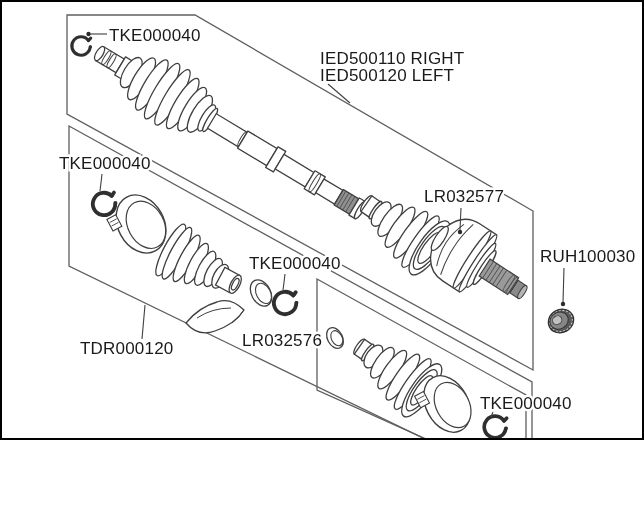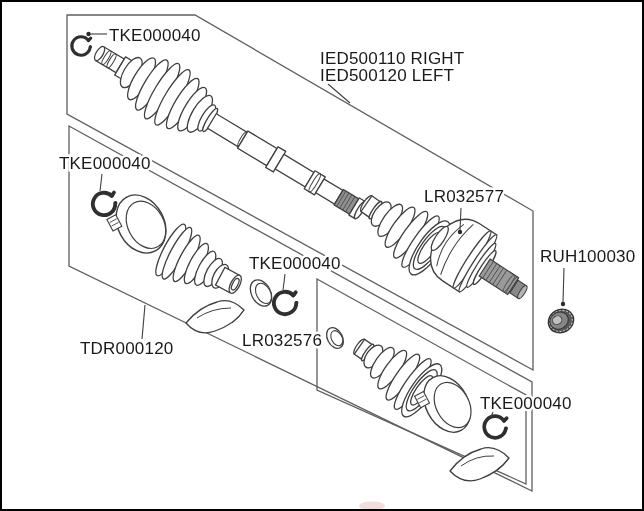--- a/index.html
+++ b/index.html
@@ -1,18 +1,18 @@
 <!DOCTYPE html>
 <html><head>
 <meta charset="utf-8">
 <style>
   html,body{margin:0;padding:0;background:#fff;}
   #page{
     position:relative;
-    width:644px;height:511px;
+    width:644px;height:440px;
     background:#ffffff;
     box-sizing:border-box;
     border:2px solid #000;
     overflow:hidden;
     font-family:"Liberation Sans", sans-serif;
   }
   svg{display:block;}
   .boxline{fill:none;stroke:#5f5f5f;stroke-width:1.3;stroke-linejoin:miter;}
   .part{fill:#ffffff;stroke:#3f3f3f;stroke-width:1.3;}
   .part-thin{fill:none;stroke:#3f3f3f;stroke-width:1;}

